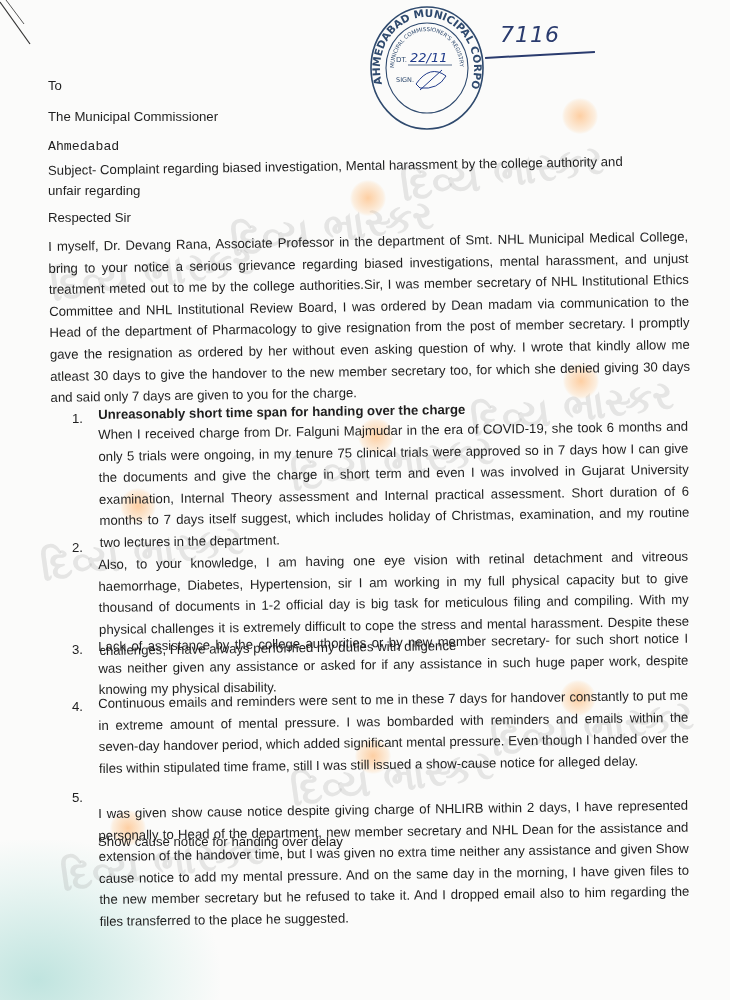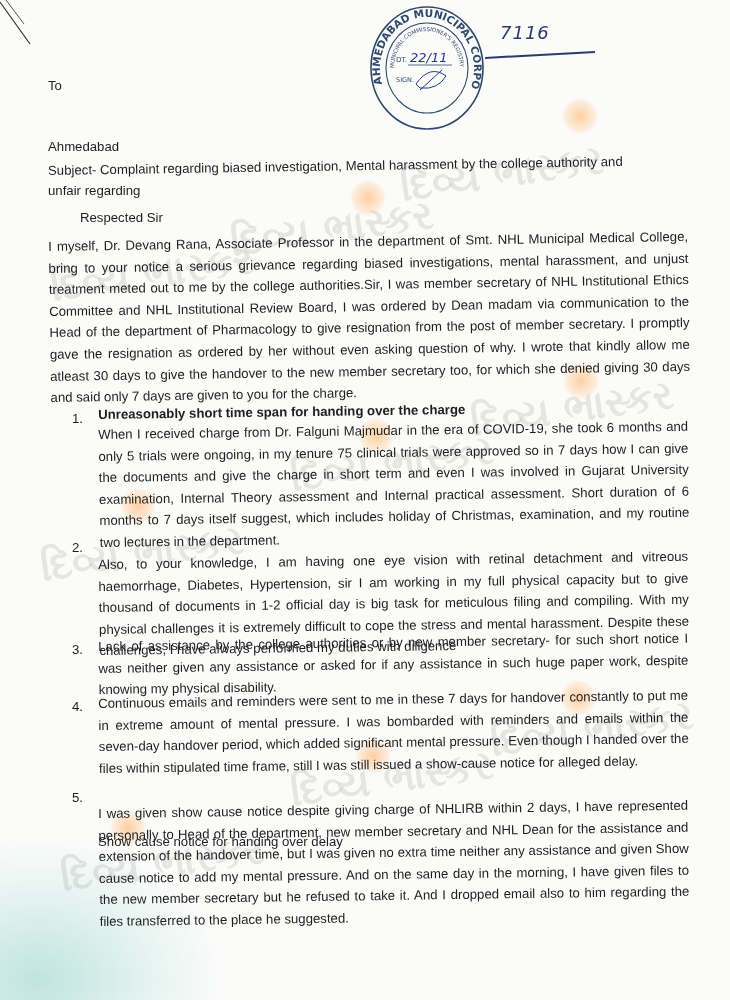--- a/index.html
+++ b/index.html
@@ -13,21 +13,21 @@
   .teal-blotch {
     position: absolute; left: -40px; top: 840px; width: 260px; height: 200px;
     background: radial-gradient(ellipse at 30% 70%, rgba(120,200,190,0.45), rgba(160,220,210,0.18) 50%, rgba(255,255,255,0) 72%);
   }
   .corner-lines { position: absolute; left: 0; top: 0; width: 40px; height: 50px; }
   .stamp {
     position: absolute; left: 368px; top: 4px; width: 118px; height: 128px;
   }
   .stamp-no {
     position: absolute; left: 500px; top: 22px;
-    font-family: "DejaVu Sans", sans-serif; font-size: 18px; color: #2a3b6e;
+    font-family: "DejaVu Sans", sans-serif; font-size: 22px; color: #2a3b6e;
     font-style: italic; letter-spacing: 1px;
   }
   .stamp-underline { position: absolute; left: 485px; top: 54px; width: 110px; height: 2px; background: #2a3b6e; transform: rotate(-3deg); }
   .text { position: absolute; font-size: 13.2px; line-height: 22px; white-space: nowrap; }
   .para { position: absolute; left: 48px; width: 640px; font-size: 13.2px; line-height: 21.6px; text-align: justify; }
   .para.item { left: 98px; width: 590px; }
   .num { position: absolute; left: 72px; font-size: 13.2px; }
   .bold { font-weight: bold; }
   .watermark {
     position: absolute; font-family: "DejaVu Sans", sans-serif; font-weight: bold;
@@ -87,25 +87,26 @@
   <div class="sun" style="left:562px; top:98px;"></div>
   <div class="sun" style="left:350px; top:180px;"></div>
   <div class="sun" style="left:563px; top:363px;"></div>
   <div class="sun" style="left:358px; top:418px;"></div>
   <div class="sun" style="left:120px; top:488px;"></div>
   <div class="sun" style="left:560px; top:680px;"></div>
   <div class="sun" style="left:355px; top:738px;"></div>
   <div class="sun" style="left:110px; top:810px;"></div>
 
   <div class="text" style="left:48px; top:75px;">To</div>
-  <div class="text" style="left:48px; top:136px;">Ahmedabad</div>
+  <div class="text" style="left:48px; top:106px;">The Municipal Commissioner</div>
+  <div class="text" style="left:48px; top:136px;font-family:Liberation Mono, monospace;">Ahmedabad</div>
   <div class="text" style="left:48px; top:160px; transform: rotate(-0.9deg); transform-origin: left;">Subject- Complaint regarding biased investigation, Mental harassment by the college authority and</div>
   <div class="text" style="left:48px; top:180px;">unfair regarding</div>
 
-  <div class="text" style="left:48px; top:207px;margin-left:32px;">Respected Sir</div>
+  <div class="text" style="left:48px; top:207px;">Respected Sir</div>
 
   <div class="para" style="top:236px; transform: rotate(-0.9deg); transform-origin: left top;">I myself, Dr. Devang Rana, Associate Professor in the department of Smt. NHL Municipal Medical College, bring to your notice a serious grievance regarding biased investigations, mental harassment, and unjust treatment meted out to me by the college authorities.Sir, I was member secretary of NHL Institutional Ethics Committee and NHL Institutional Review Board, I was ordered by Dean madam via communication to the Head of the department of Pharmacology to give resignation from the post of member secretary. I promptly gave the resignation as ordered by her without even asking question of why. I wrote that kindly allow me atleast 30 days to give the handover to the new member secretary too, for which she denied giving 30 days and said only 7 days are given to you for the charge.</div>
 
   <div class="num" style="top:411px;">1.</div>
   <div class="para item bold" style="top:404px; transform: rotate(-0.8deg); transform-origin: left top;">Unreasonably short time span for handing over the charge</div>
   <div class="para item" style="top:424px; transform: rotate(-0.8deg); transform-origin: left top;">When I received charge from Dr. Falguni Majmudar in the era of COVID-19, she took 6 months and only 5 trials were ongoing, in my tenure 75 clinical trials were approved so in 7 days how I can give the documents and give the charge in short term and even I was involved in Gujarat University examination, Internal Theory assessment and Internal practical assessment. Short duration of 6 months to 7 days itself suggest, which includes holiday of Christmas, examination, and my routine two lectures in the department.</div>
 
   <div class="num" style="top:540px;">2.</div>
   <div class="para item" style="top:554px; transform: rotate(-0.8deg); transform-origin: left top;">Also, to your knowledge, I am having one eye vision with retinal detachment and vitreous haemorrhage, Diabetes, Hypertension, sir I am working in my full physical capacity but to give thousand of documents in 1-2 official day is big task for meticulous filing and compiling. With my physical challenges it is extremely difficult to cope the stress and mental harassment. Despite these challenges, I have always performed my duties with diligence</div>
 

